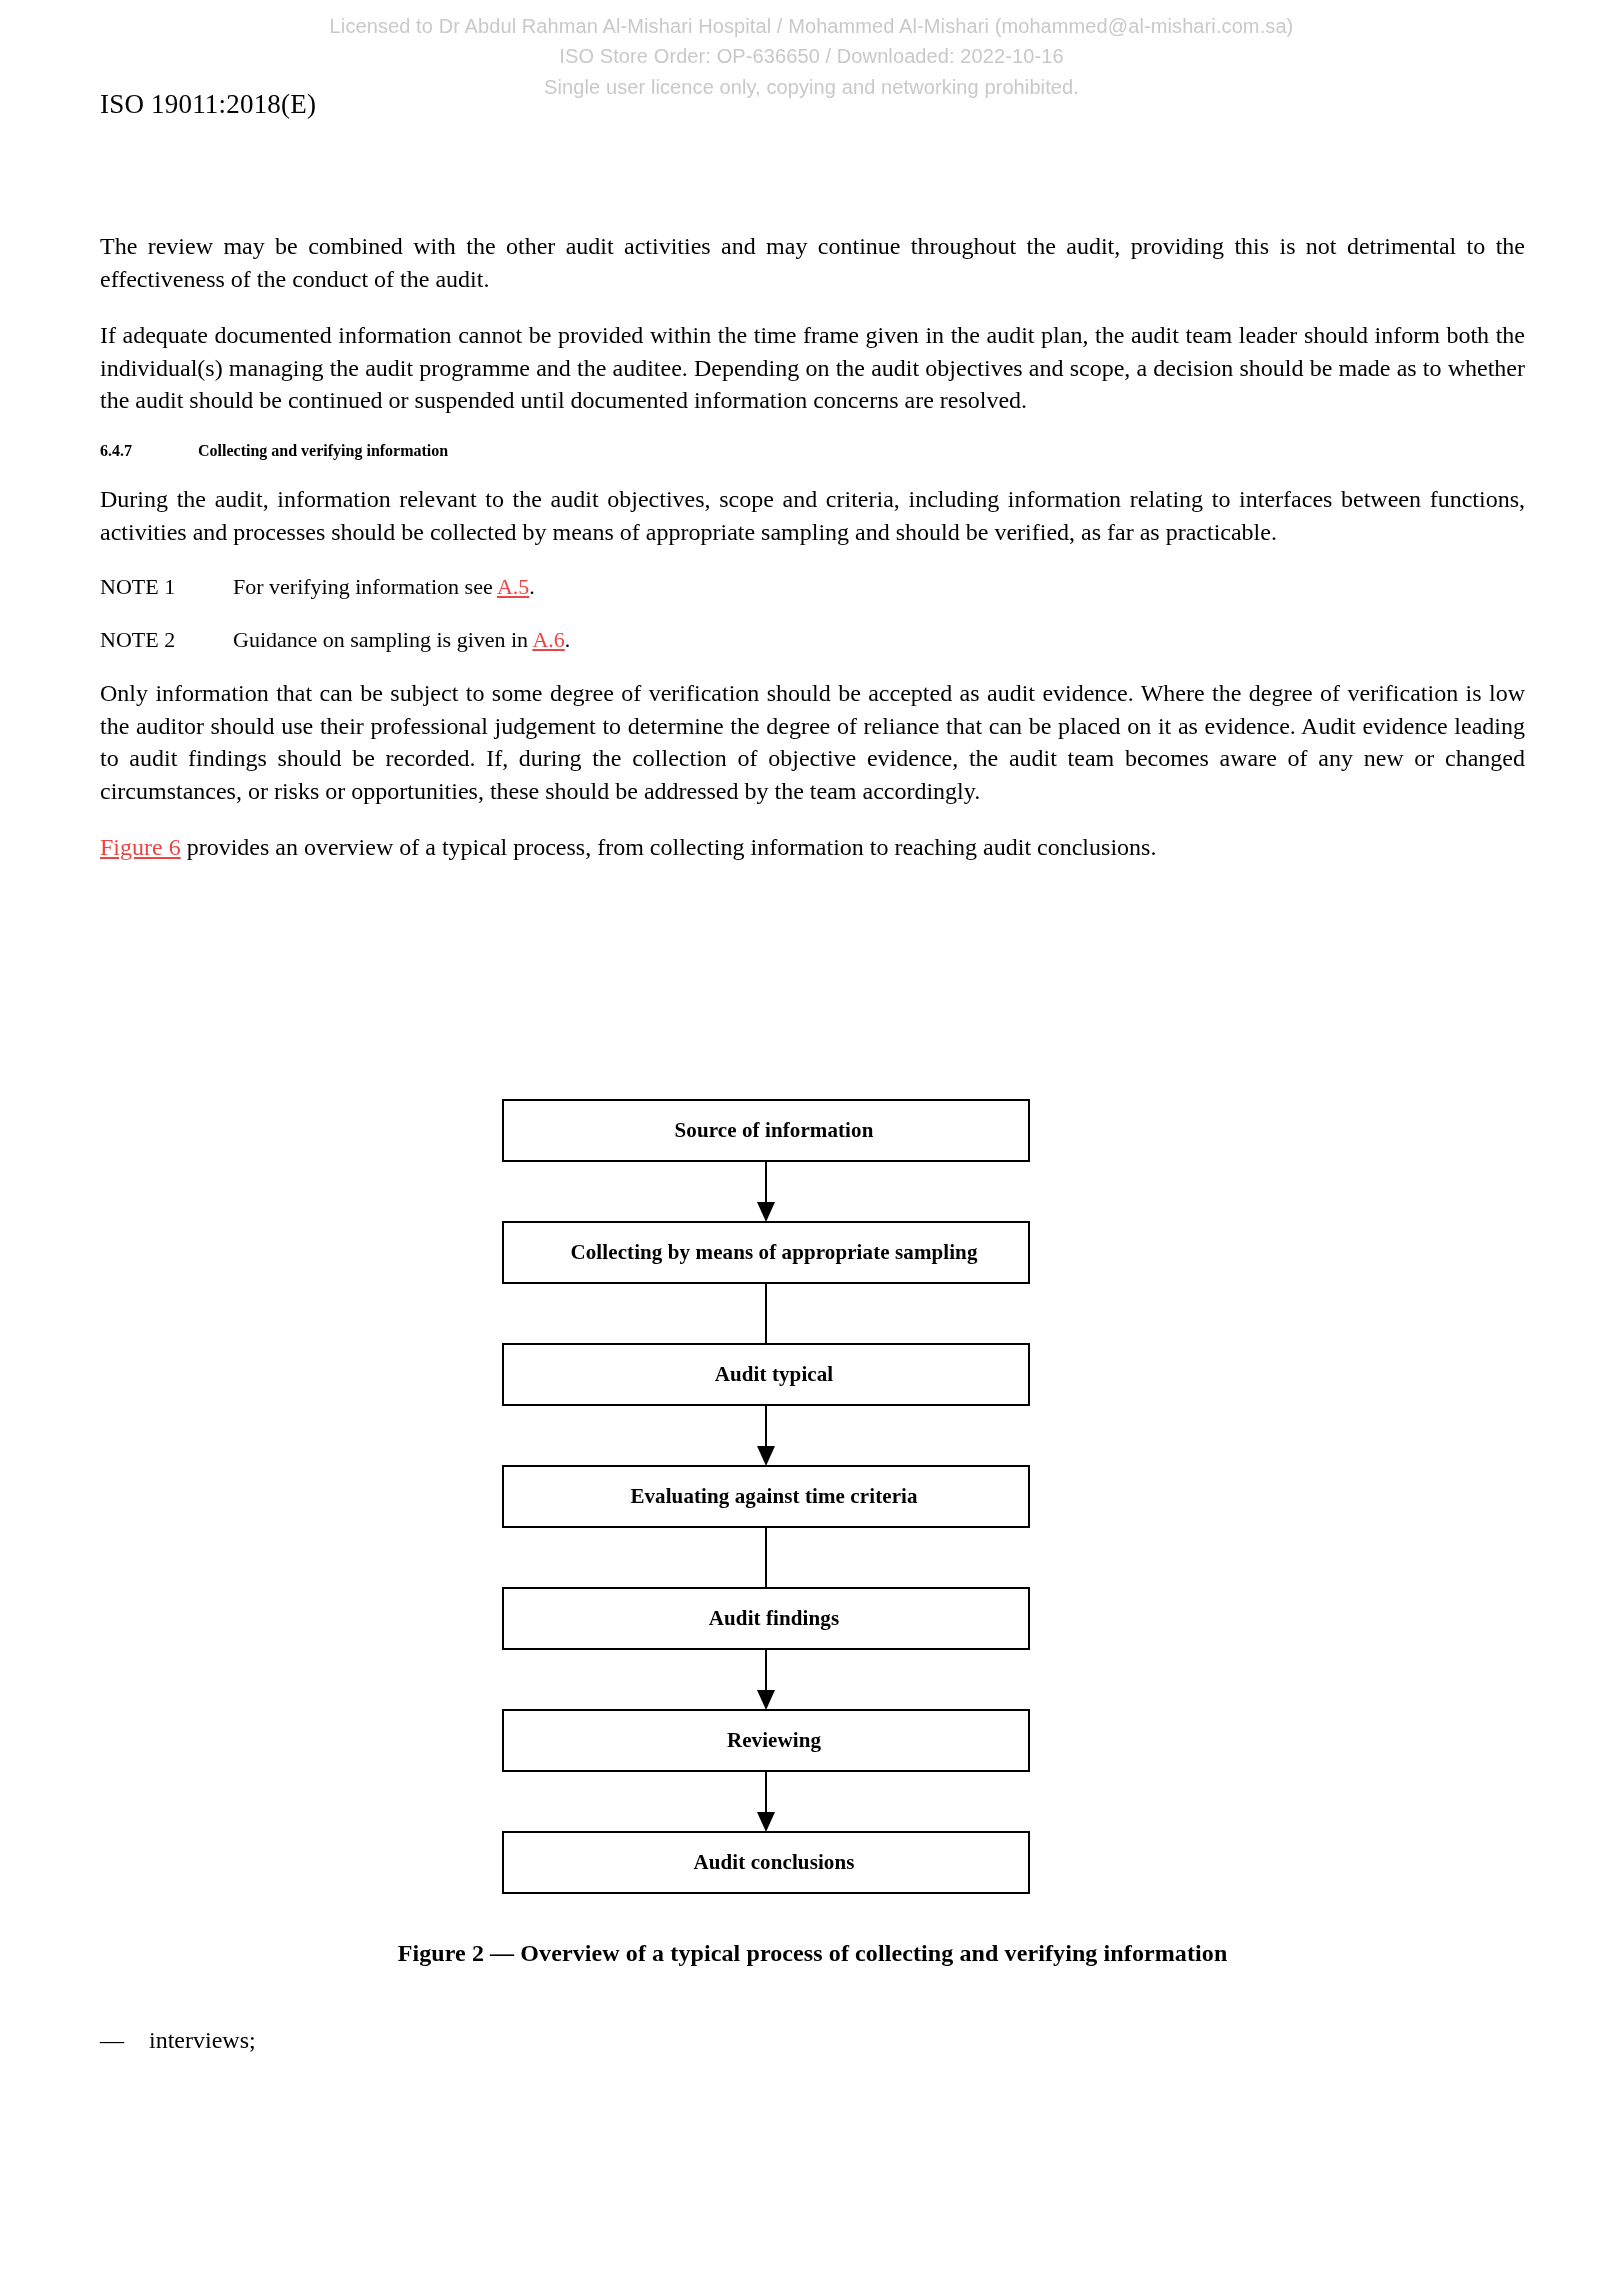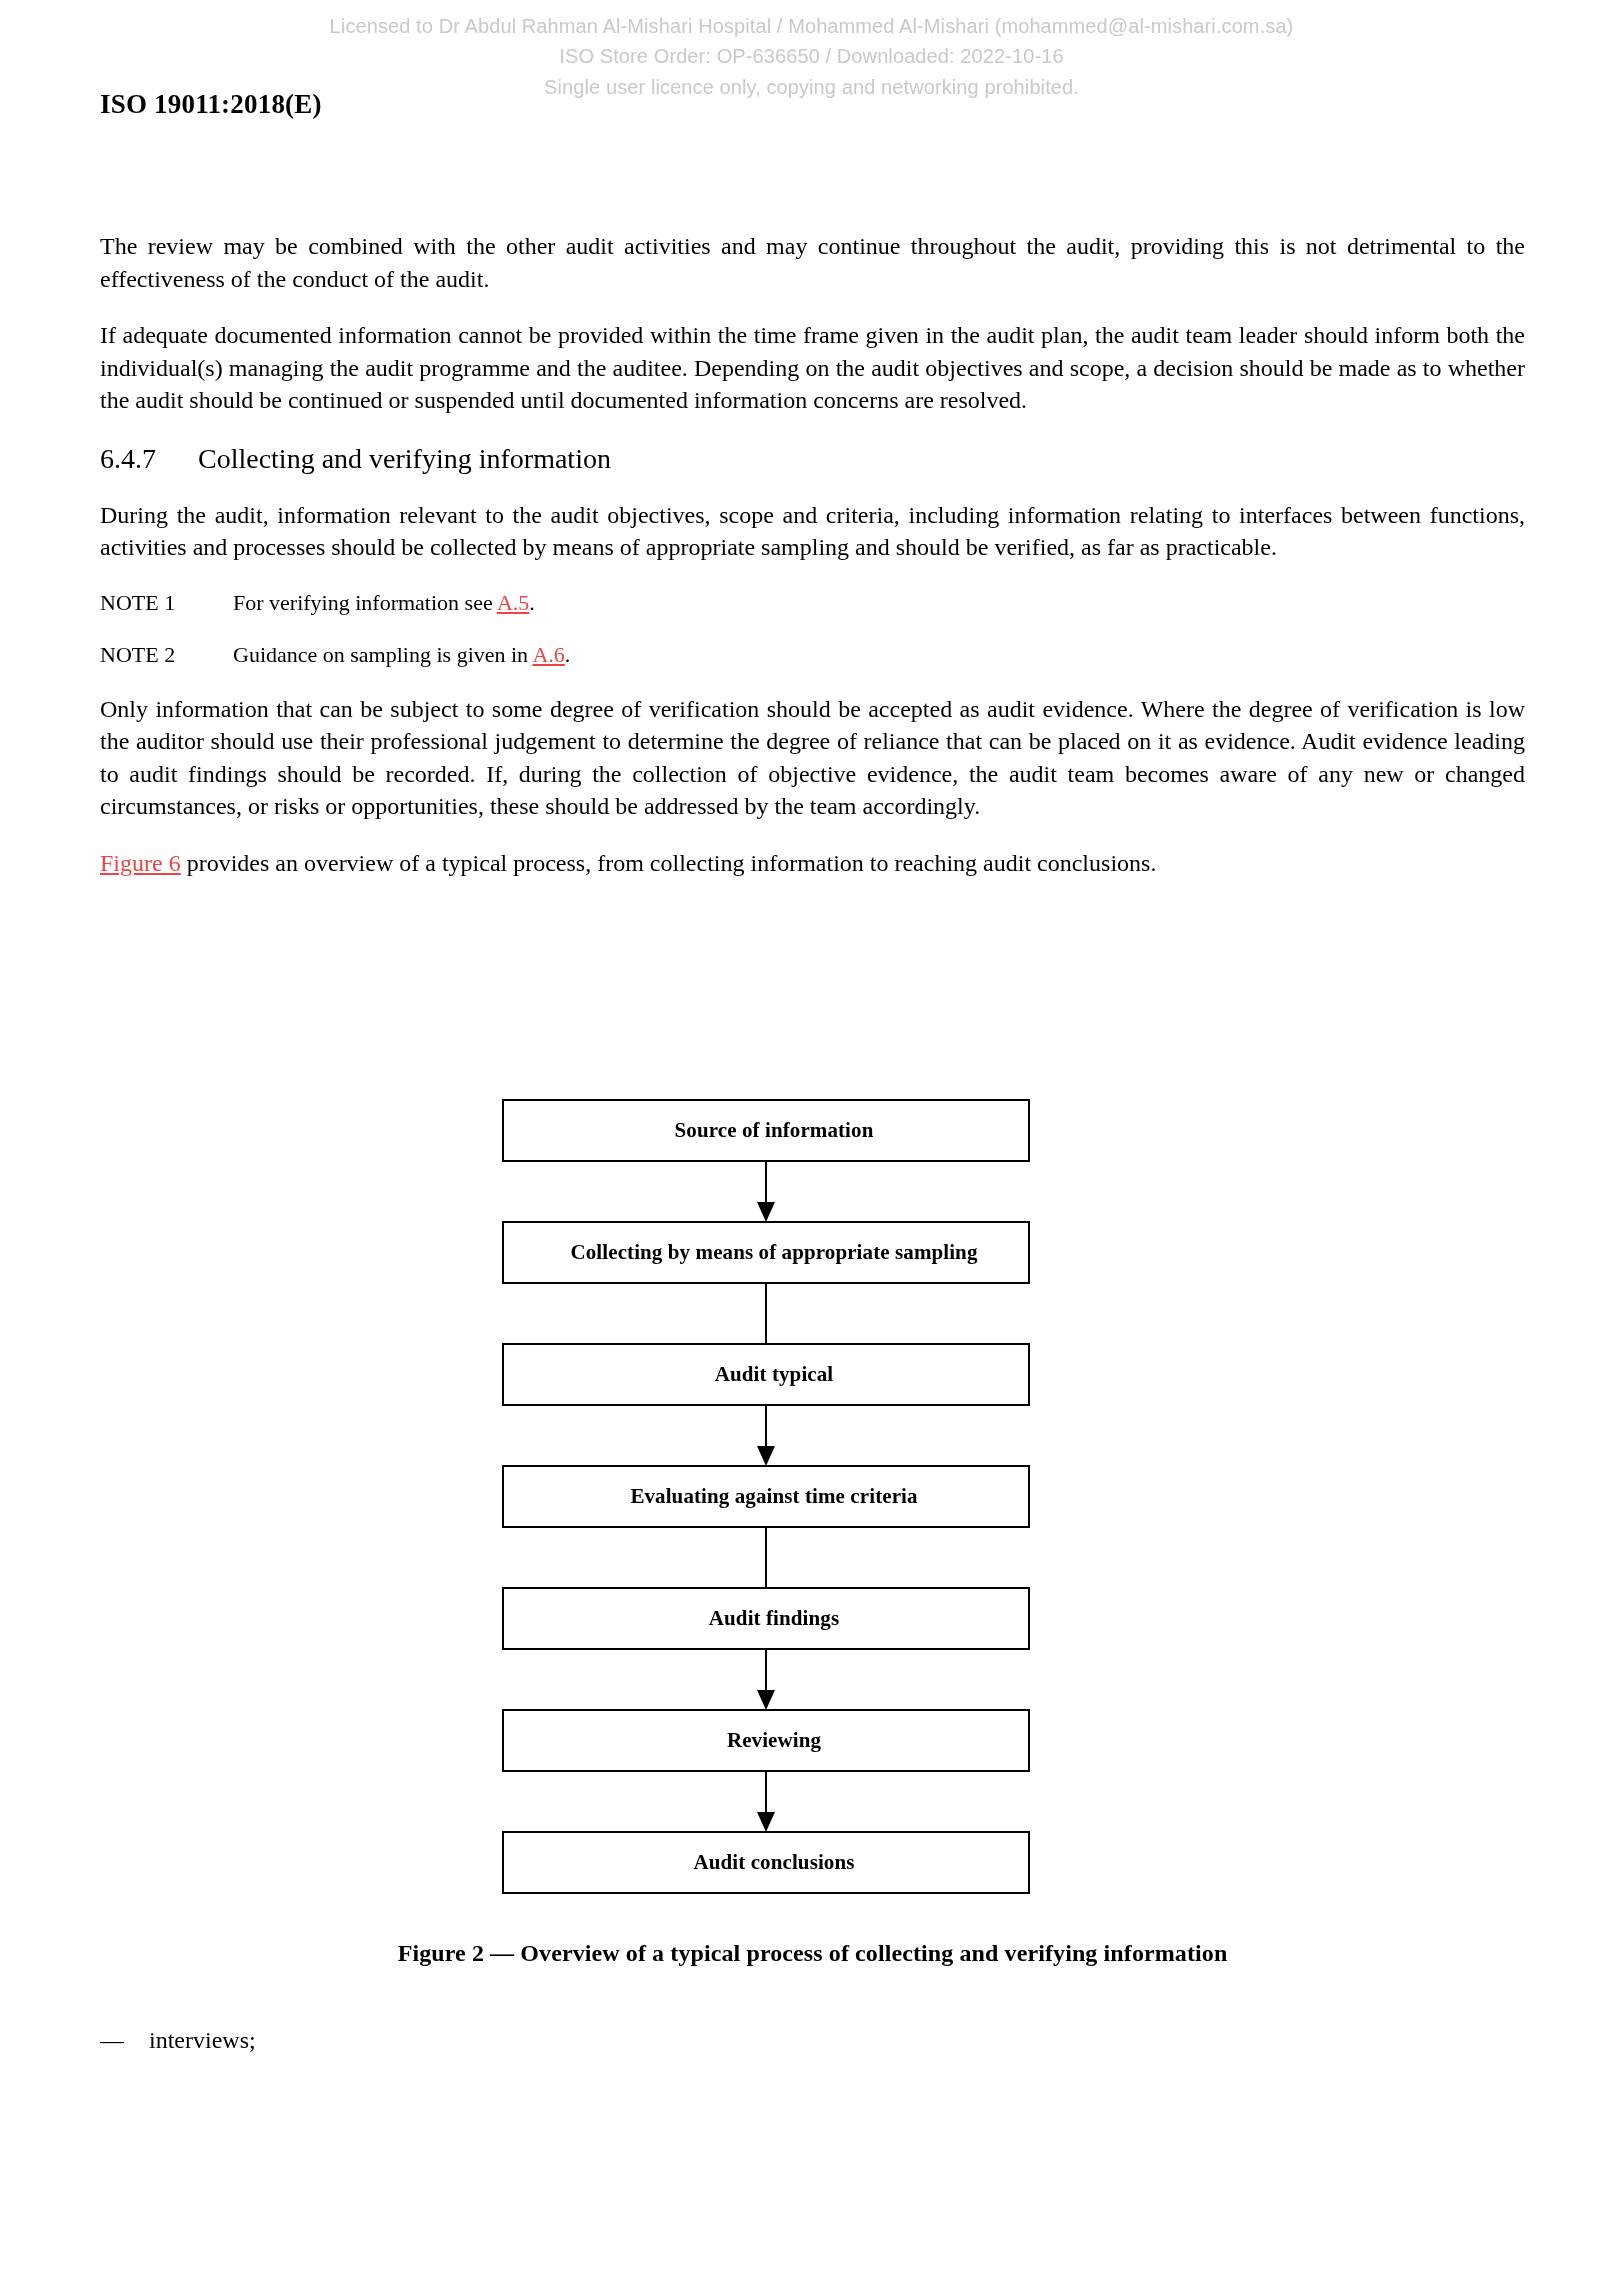--- a/index.html
+++ b/index.html
@@ -36,21 +36,21 @@
     user-select: none;
   }
   .watermark div { white-space: nowrap; }
 
   
   .doc-header {
     position: absolute;
     top: 89px;
     left: 100px;
     font-size: 27px;
-    font-weight: bold;
+    font-weight: normal;
     letter-spacing: 0.2px;
   }
 
   
   .content {
     position: absolute;
     left: 100px;
     top: 230px;
     width: 1425px;
   }
@@ -59,22 +59,22 @@
     margin: 0 0 24px 0;
     font-size: 24px;
     line-height: 1.355;
     text-align: justify;
     text-justify: inter-word;
   }
   p.body.last-left { text-align: left; }
 
   h3.clause {
     margin: 22px 0 22px 0;
-    font-size: 28px;
-    font-weight: normal;
+    font-size: 16px;
+    font-weight: bold;
     line-height: 1.3;
   }
   h3.clause .num {
     display: inline-block;
     width: 98px;
   }
 
   p.note {
     margin: 0 0 23px 0;
     font-size: 22px;

